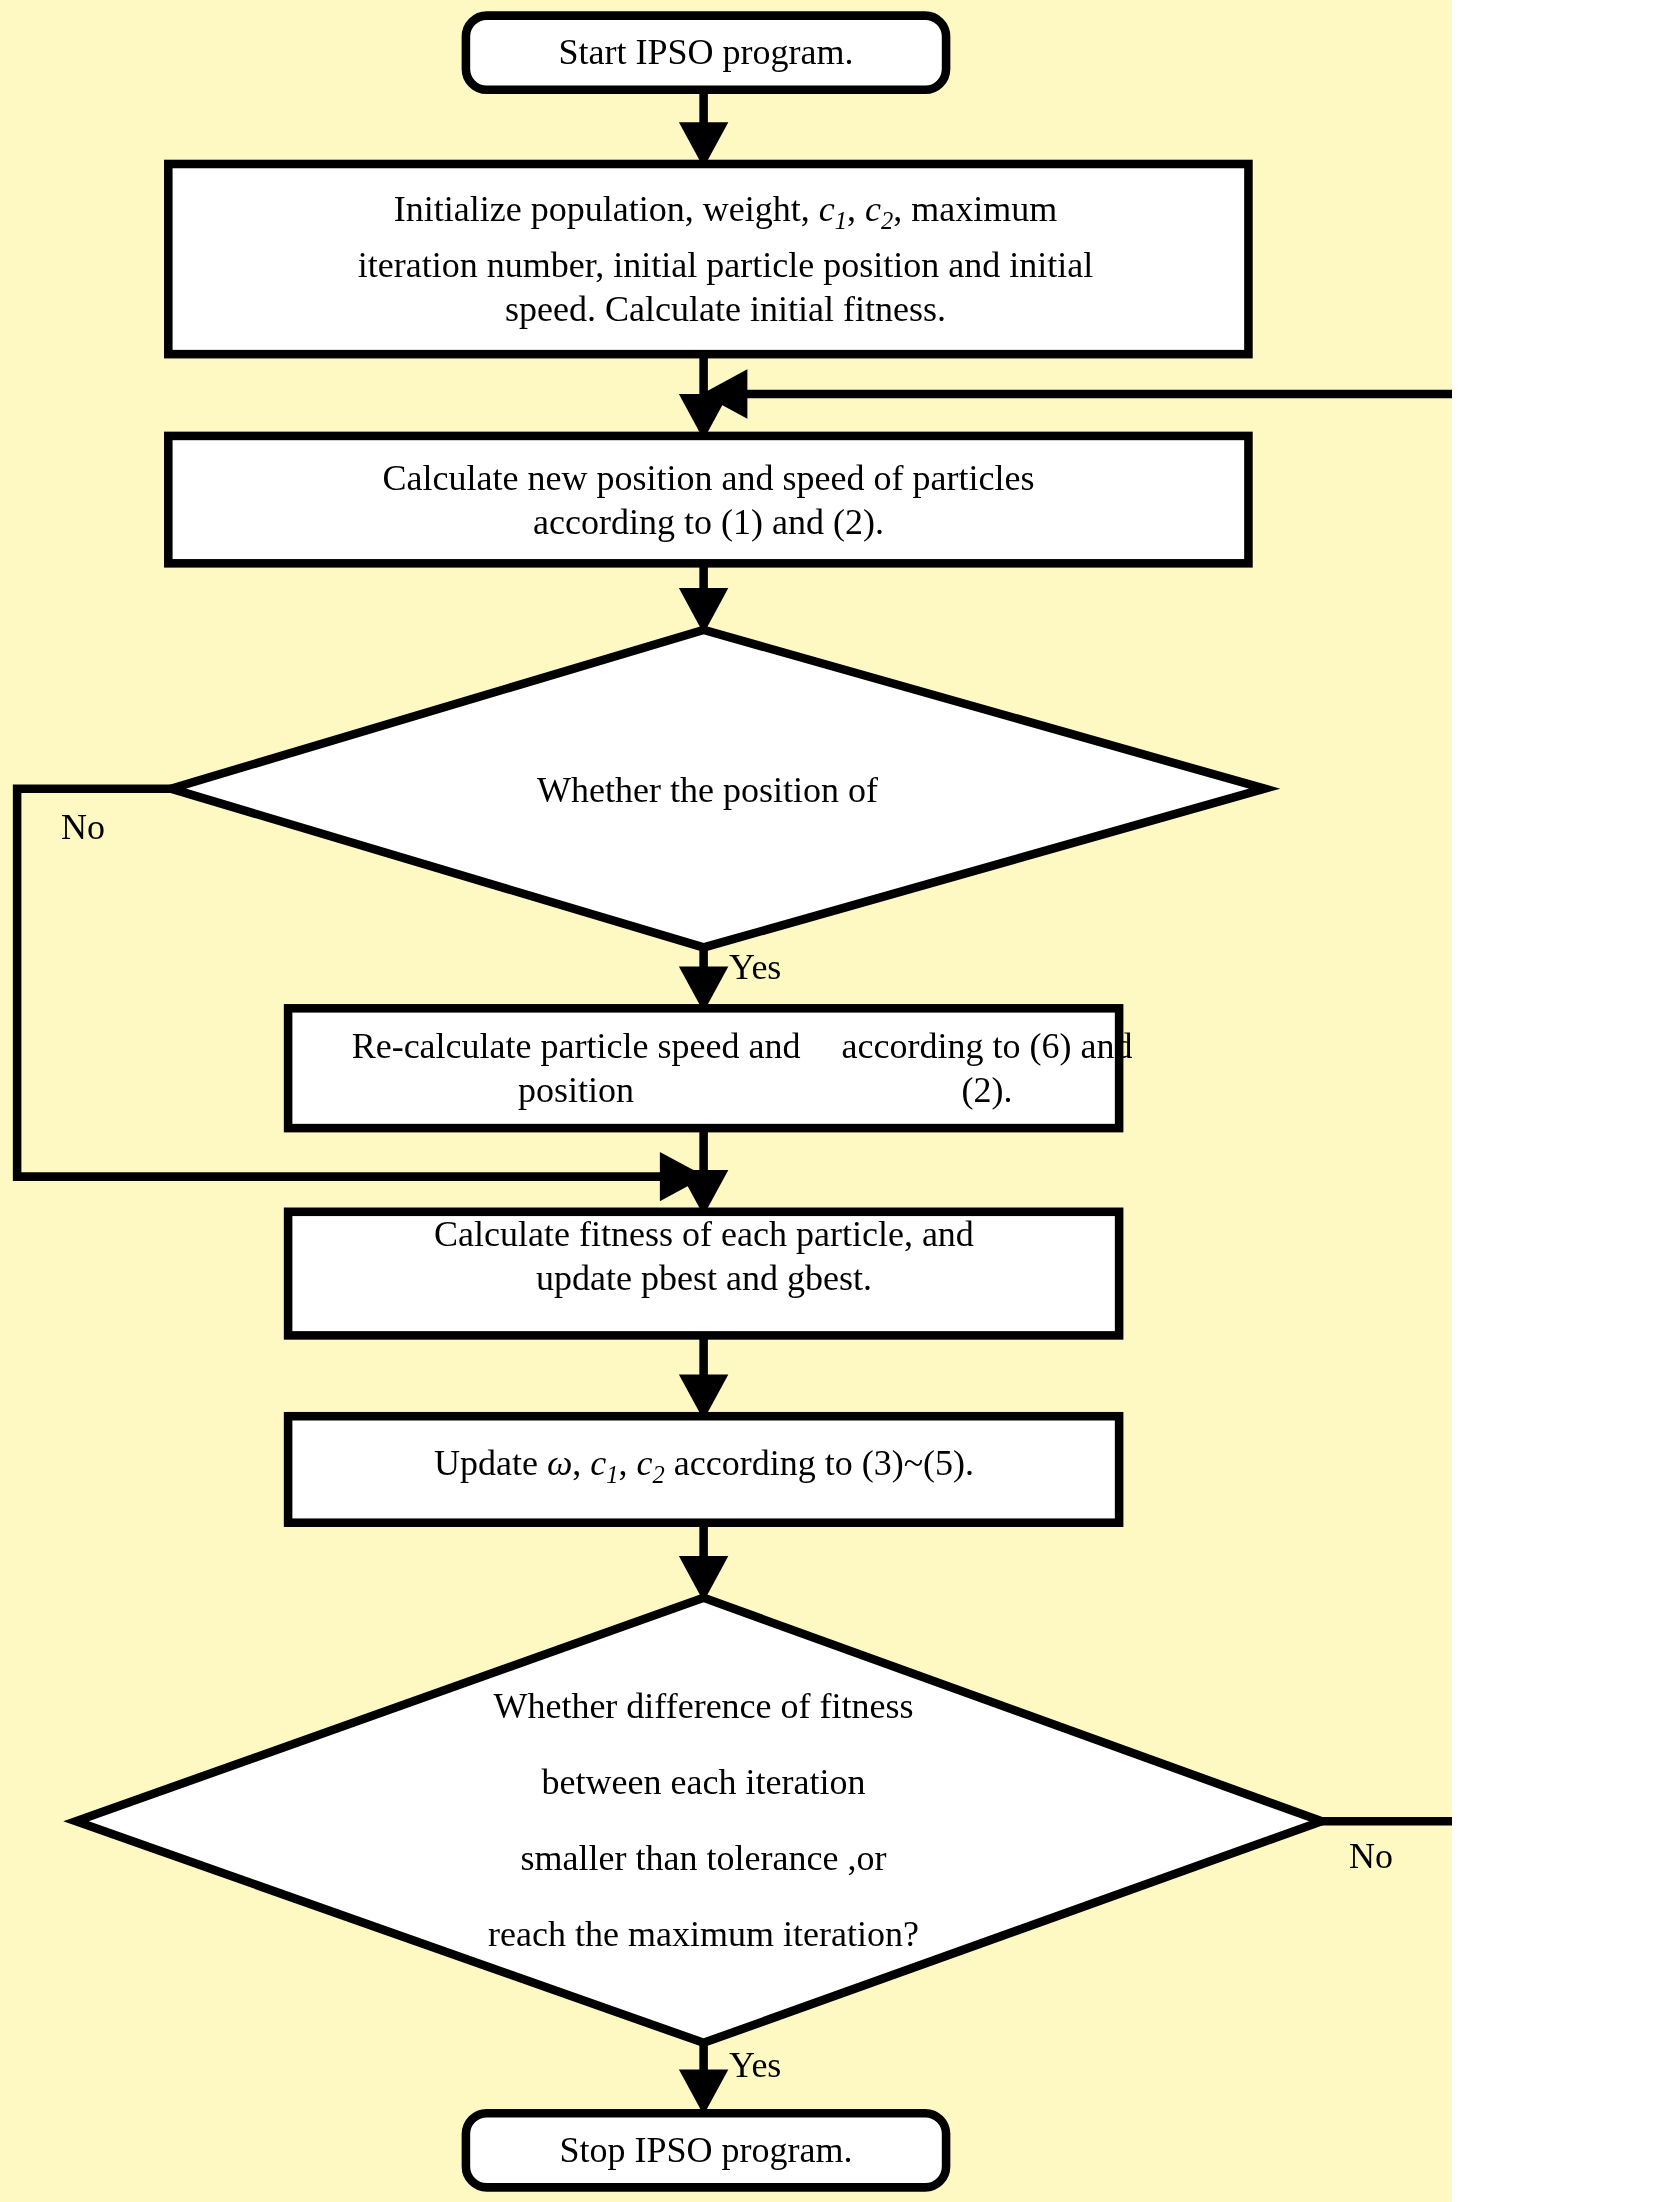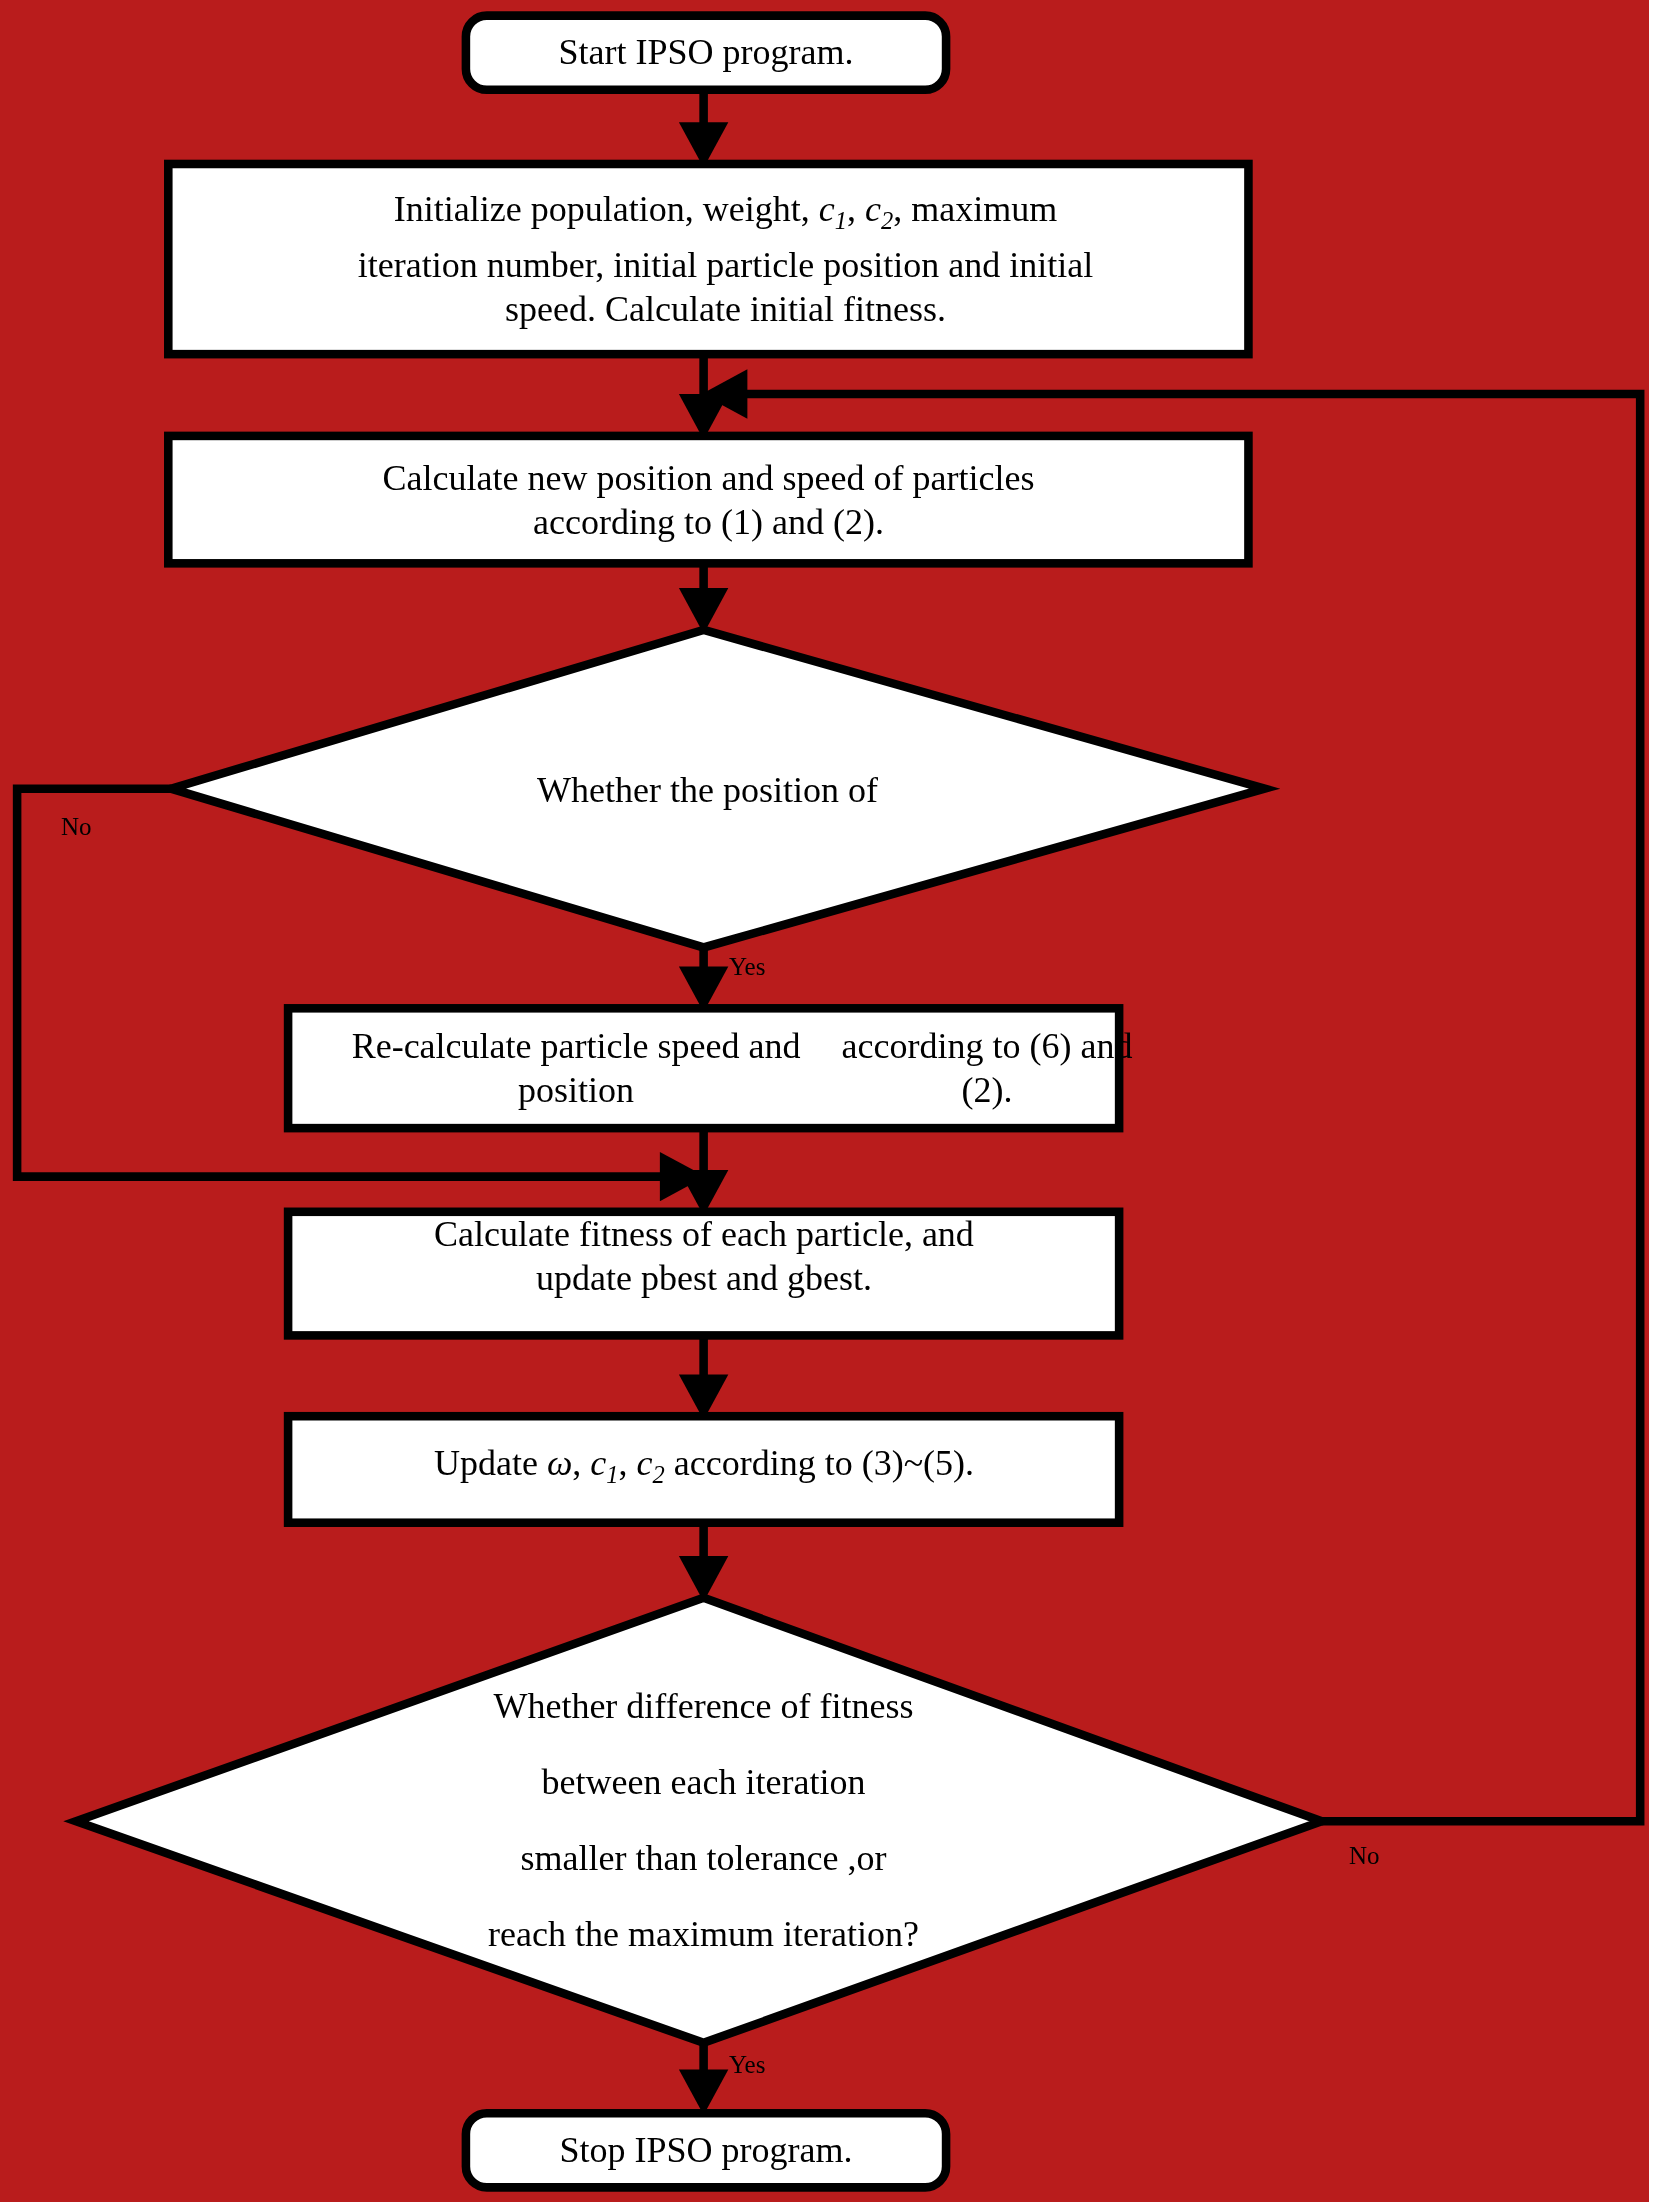--- a/index.html
+++ b/index.html
@@ -3,23 +3,23 @@
 <meta charset="utf-8">
 <title>IPSO Flowchart</title>
 <style>
   html, body {
     margin: 0;
     padding: 0;
     background: #ffffff;
   }
   #page {
     position: relative;
-    width: 1649px;
+    width: 1452px;
     height: 2203px;
-    background: #b91c1c;
+    background: #fef9c3;
     overflow: hidden;
     font-family: "Liberation Serif", "DejaVu Serif", serif;
   }
   svg.flow {
     position: absolute;
     inset: 0;
     width: 1663px;
     height: 2203px;
     display: block;
   }
@@ -59,21 +59,21 @@
     font-family: "Liberation Serif", "DejaVu Serif", serif;
     font-size: 36px;
     line-height: 44px;
     white-space: pre-line;
     pointer-events: none;
   }
   .edge-label {
     position: absolute;
     color: #000000;
     font-family: "Liberation Serif", "DejaVu Serif", serif;
-    font-size: 25px;
+    font-size: 36px;
     line-height: 40px;
   }
   .mathvar {
     font-style: italic;
     font-family: "Liberation Serif", "DejaVu Serif", serif;
   }
   .sub {
     font-size: 0.68em;
     vertical-align: sub;
     font-style: italic;

